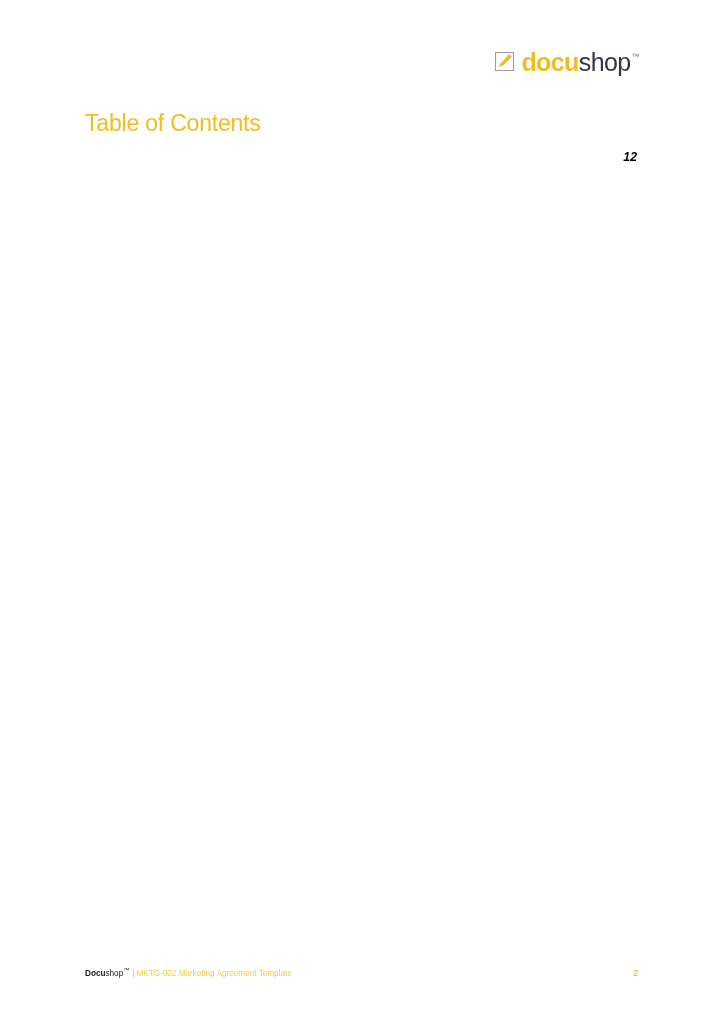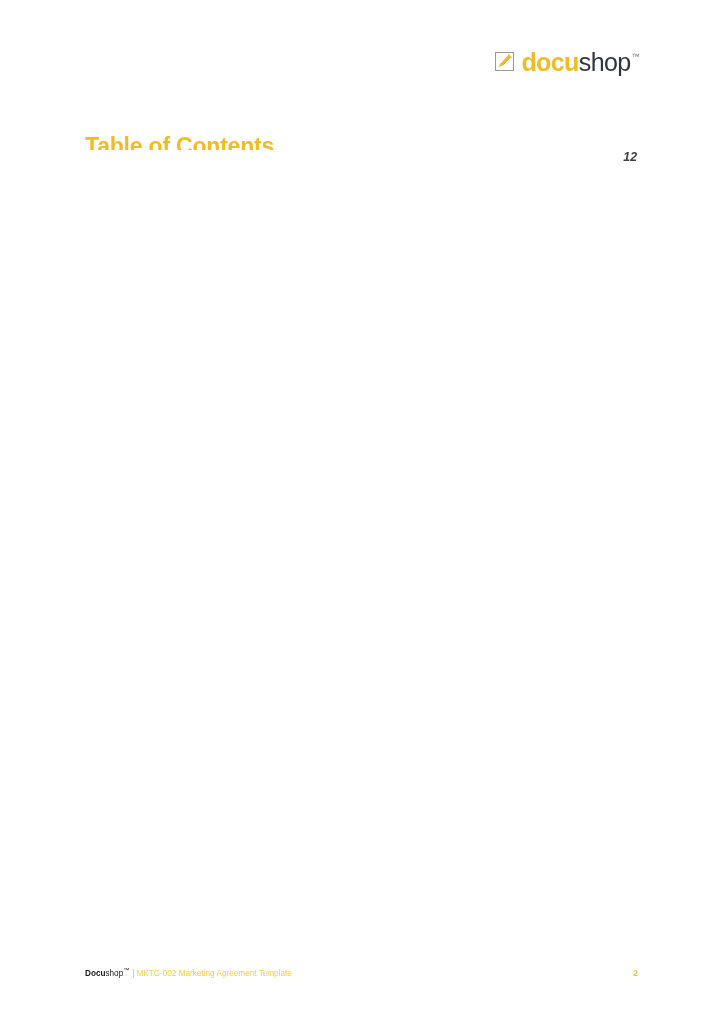--- a/index.html
+++ b/index.html
@@ -76,38 +76,37 @@
     left: 1px;
     font-weight: normal;
   }
 
   
   .toc-title {
     position: absolute;
     left: 85px;
     top: 110px;
     font-size: 23px;
-    font-weight: bold;
+    font-weight: normal;
     color: #F0BC20;
     letter-spacing: -0.2px;
-    margin-top: 23px;
   }
 
   
   .toc {
     position: absolute;
     left: 85px;
     top: 150px;
     width: 552px;
   }
   .toc-row {
     display: flex;
     align-items: baseline;
     white-space: nowrap;
-    color: #404040;
+    color: #000000;
   }
   .toc-row .label {
     flex: 0 0 auto;
   }
   .toc-row .leader {
     flex: 1 1 auto;
     overflow: hidden;
     margin: 0 2px;
     color: #000000;
     font-size: 11px;

